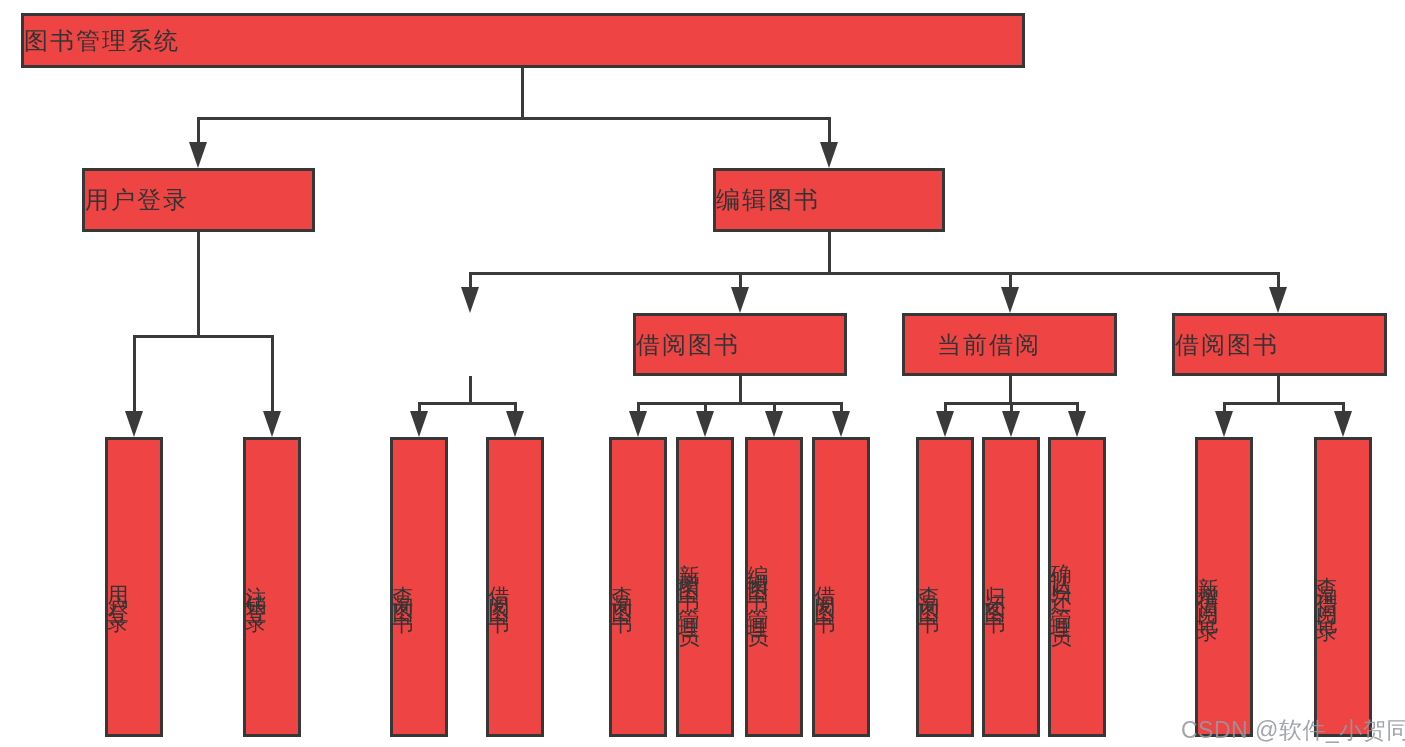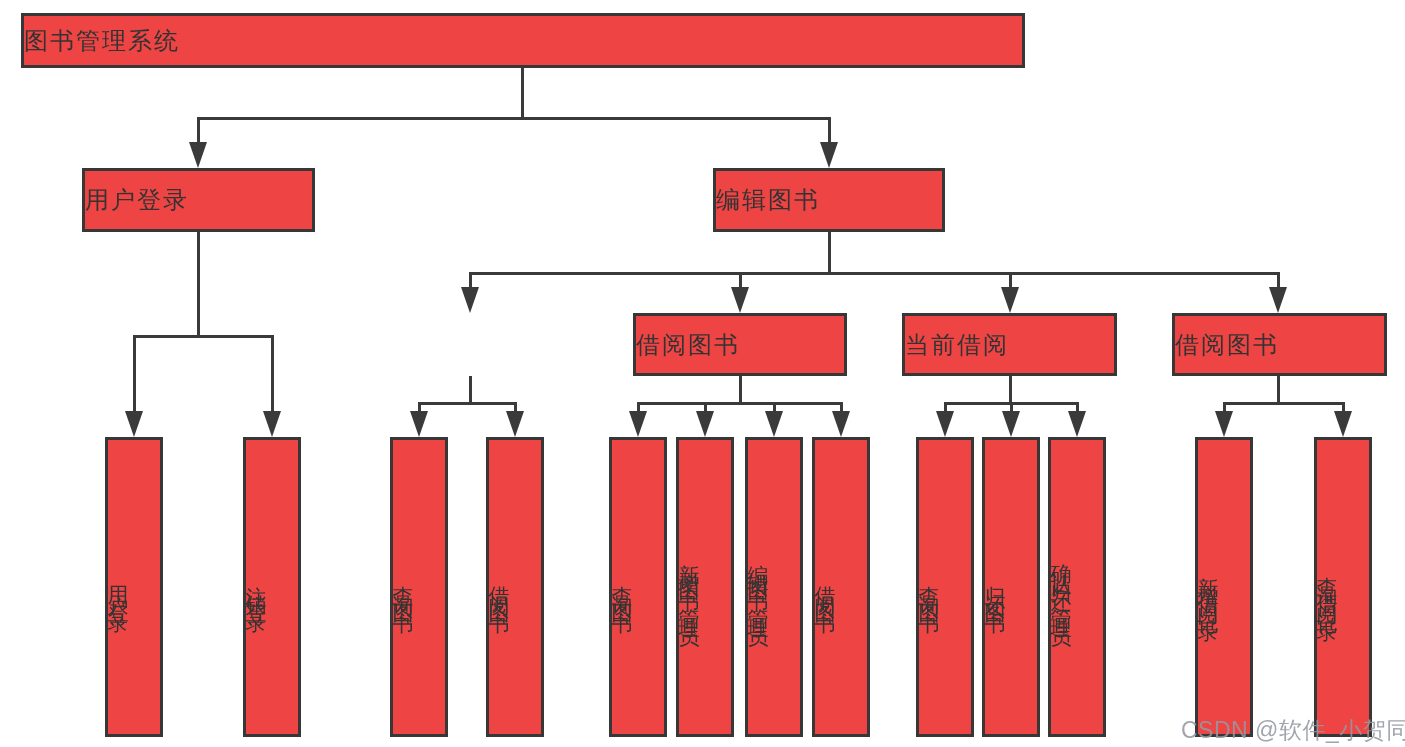--- a/index.html
+++ b/index.html
@@ -40,21 +40,21 @@
   <div class="box" style="left:82px;top:168px;width:233px;height:64px;">
     <span class="hlabel">用户登录</span>
   </div>
   <div class="box" style="left:713px;top:168px;width:232px;height:64px;">
     <span class="hlabel">编辑图书</span>
   </div>
 
   <div class="box" style="left:633px;top:313px;width:214px;height:63px;">
     <span class="hlabel">借阅图书</span>
   </div>
-  <div class="box" style="left:902px;top:313px;width:215px;height:63px;">
+  <div class="box" style="left:902px;top:313px;width:215px;height:63px;padding-left:32px;">
     <span class="hlabel">当前借阅</span>
   </div>
   <div class="box" style="left:1172px;top:313px;width:215px;height:63px;">
     <span class="hlabel">借阅图书</span>
   </div>
 
   <div class="box" style="left:105px;top:437px;width:58px;height:300px;">
     <span class="vlabel">用户登录</span>
   </div>
   <div class="box" style="left:243px;top:437px;width:58px;height:300px;">

